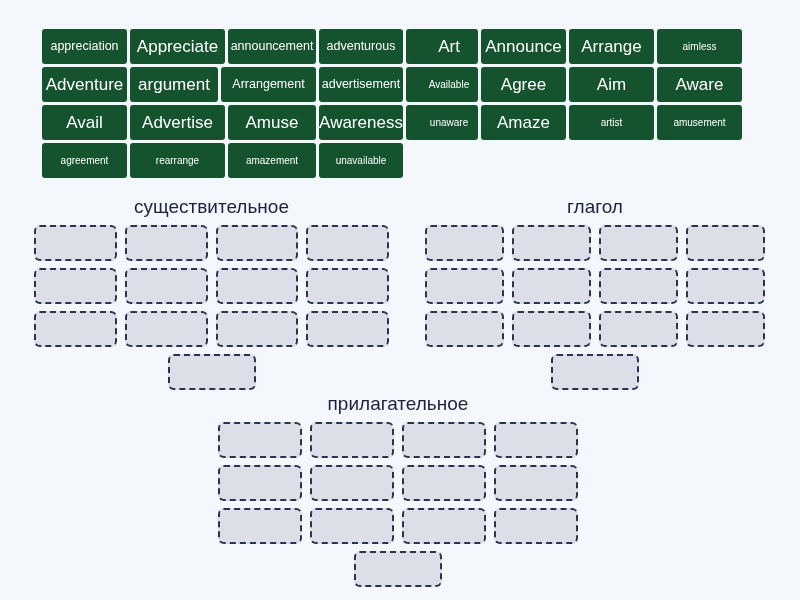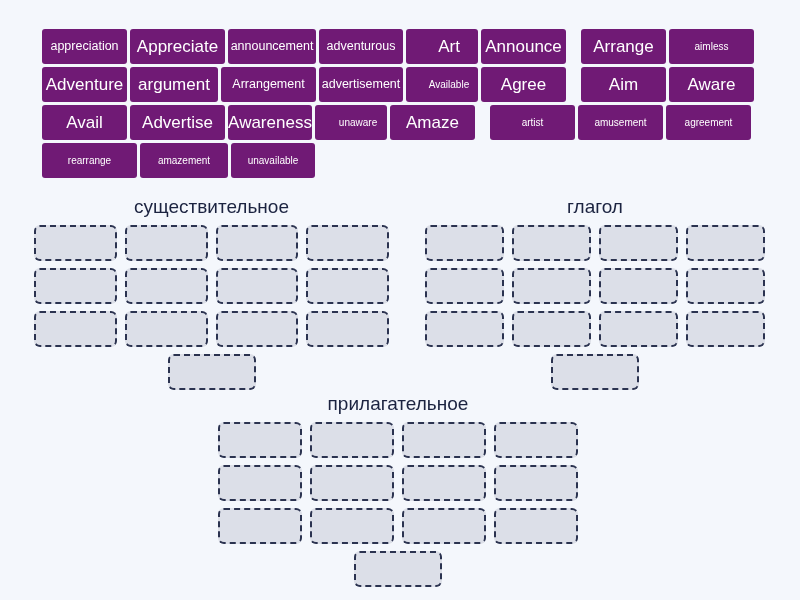--- a/index.html
+++ b/index.html
@@ -20,21 +20,21 @@
     position: absolute;
     left: 42px;
     top: 29px;
     width: 716px;
     display: flex;
     flex-wrap: wrap;
     gap: 3px;
     align-content: flex-start;
   }
   .word-tile {
-    background: #701a75;
+    background: #14532d;
     color: #ffffff;
     height: 35px;
     box-sizing: border-box;
     border-radius: 3px;
     display: flex;
     align-items: center;
     justify-content: center;
     padding: 0 10px;
     white-space: nowrap;
     cursor: grab;
@@ -46,21 +46,21 @@
   .word-tile.sz-sm { font-size: 12.5px; }
 
   
   .w-c1 { width: 85px; }
   .w-c2 { width: 85px; }
   .w-c3 { width: 95px; }
   .w-c4 { width: 88px; }
   .w-c5 { width: 84px; }
   .w-c6 { width: 72px; padding-left: 24px; }
   .w-c7 { width: 85px; }
-  .w-c8 { width: 85px; margin-left: 12px; }
+  .w-c8 { width: 85px; }
 
   
   .category {
     position: absolute;
   }
   .category-title {
     text-align: center;
     color: #1b2340;
     font-size: 19px;
     line-height: 22px;
@@ -110,20 +110,21 @@
     <div class="word-tile sz-lg w-c2">Adventure</div>
     <div class="word-tile sz-lg w-c4">argument</div>
     <div class="word-tile sz-sm w-c3">Arrangement</div>
     <div class="word-tile sz-sm w-c5">advertisement</div>
     <div class="word-tile sz-md w-c6">Available</div>
     <div class="word-tile sz-lg w-c7">Agree</div>
     <div class="word-tile sz-lg w-c8">Aim</div>
     <div class="word-tile sz-lg w-c1">Aware</div>
     <div class="word-tile sz-lg w-c2">Avail</div>
     <div class="word-tile sz-lg w-c3">Advertise</div>
+    <div class="word-tile sz-lg w-c4">Amuse</div>
     <div class="word-tile sz-lg w-c5">Awareness</div>
     <div class="word-tile sz-md w-c6">unaware</div>
     <div class="word-tile sz-lg w-c7">Amaze</div>
     <div class="word-tile sz-md w-c8">artist</div>
     <div class="word-tile sz-md w-c1">amusement</div>
     <div class="word-tile sz-md w-c2">agreement</div>
     <div class="word-tile sz-md w-c3">rearrange</div>
     <div class="word-tile sz-md w-c4">amazement</div>
     <div class="word-tile sz-md w-c5">unavailable</div>
   </div>

